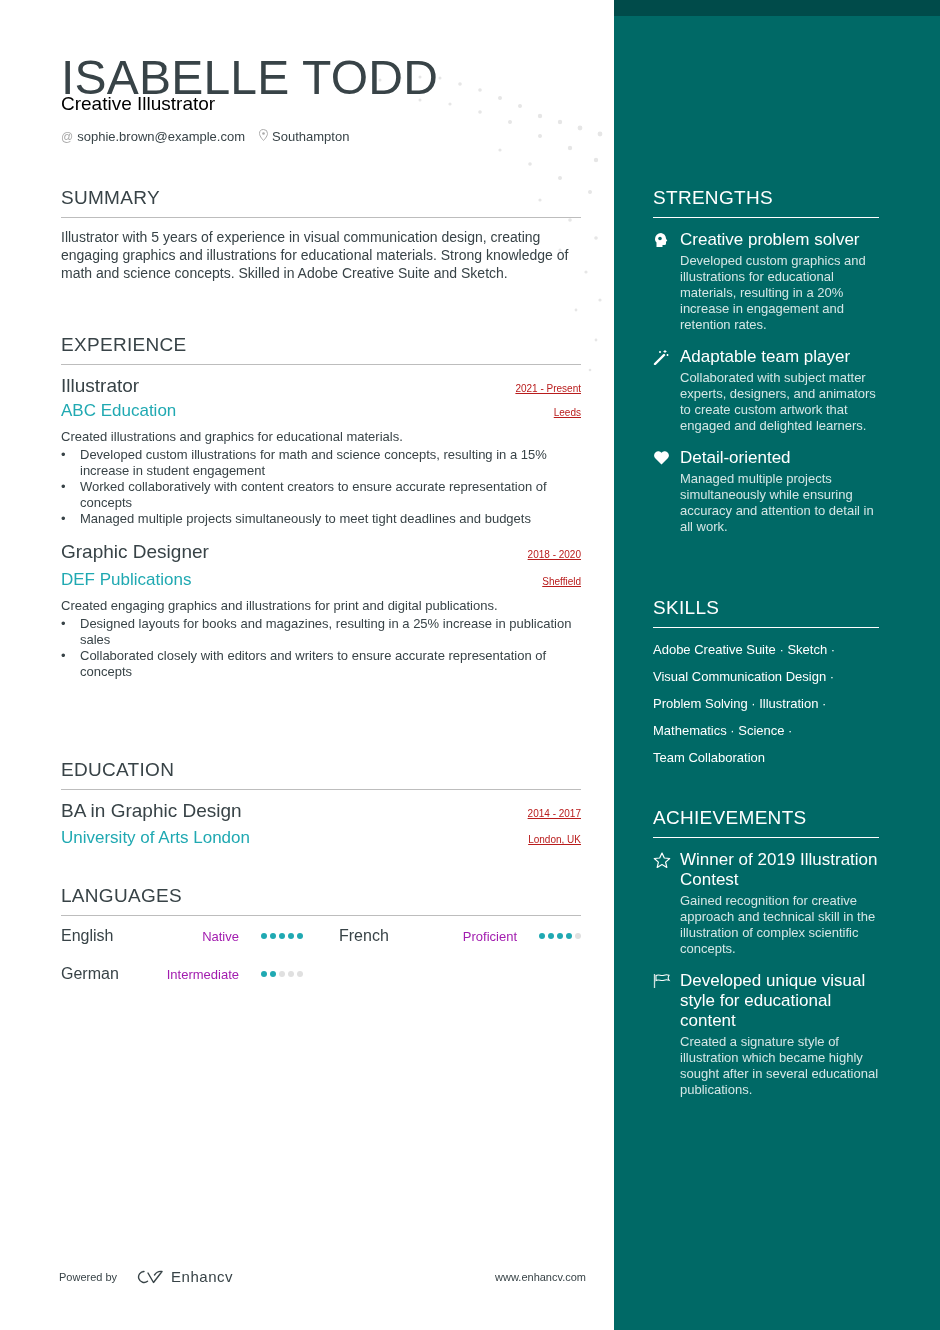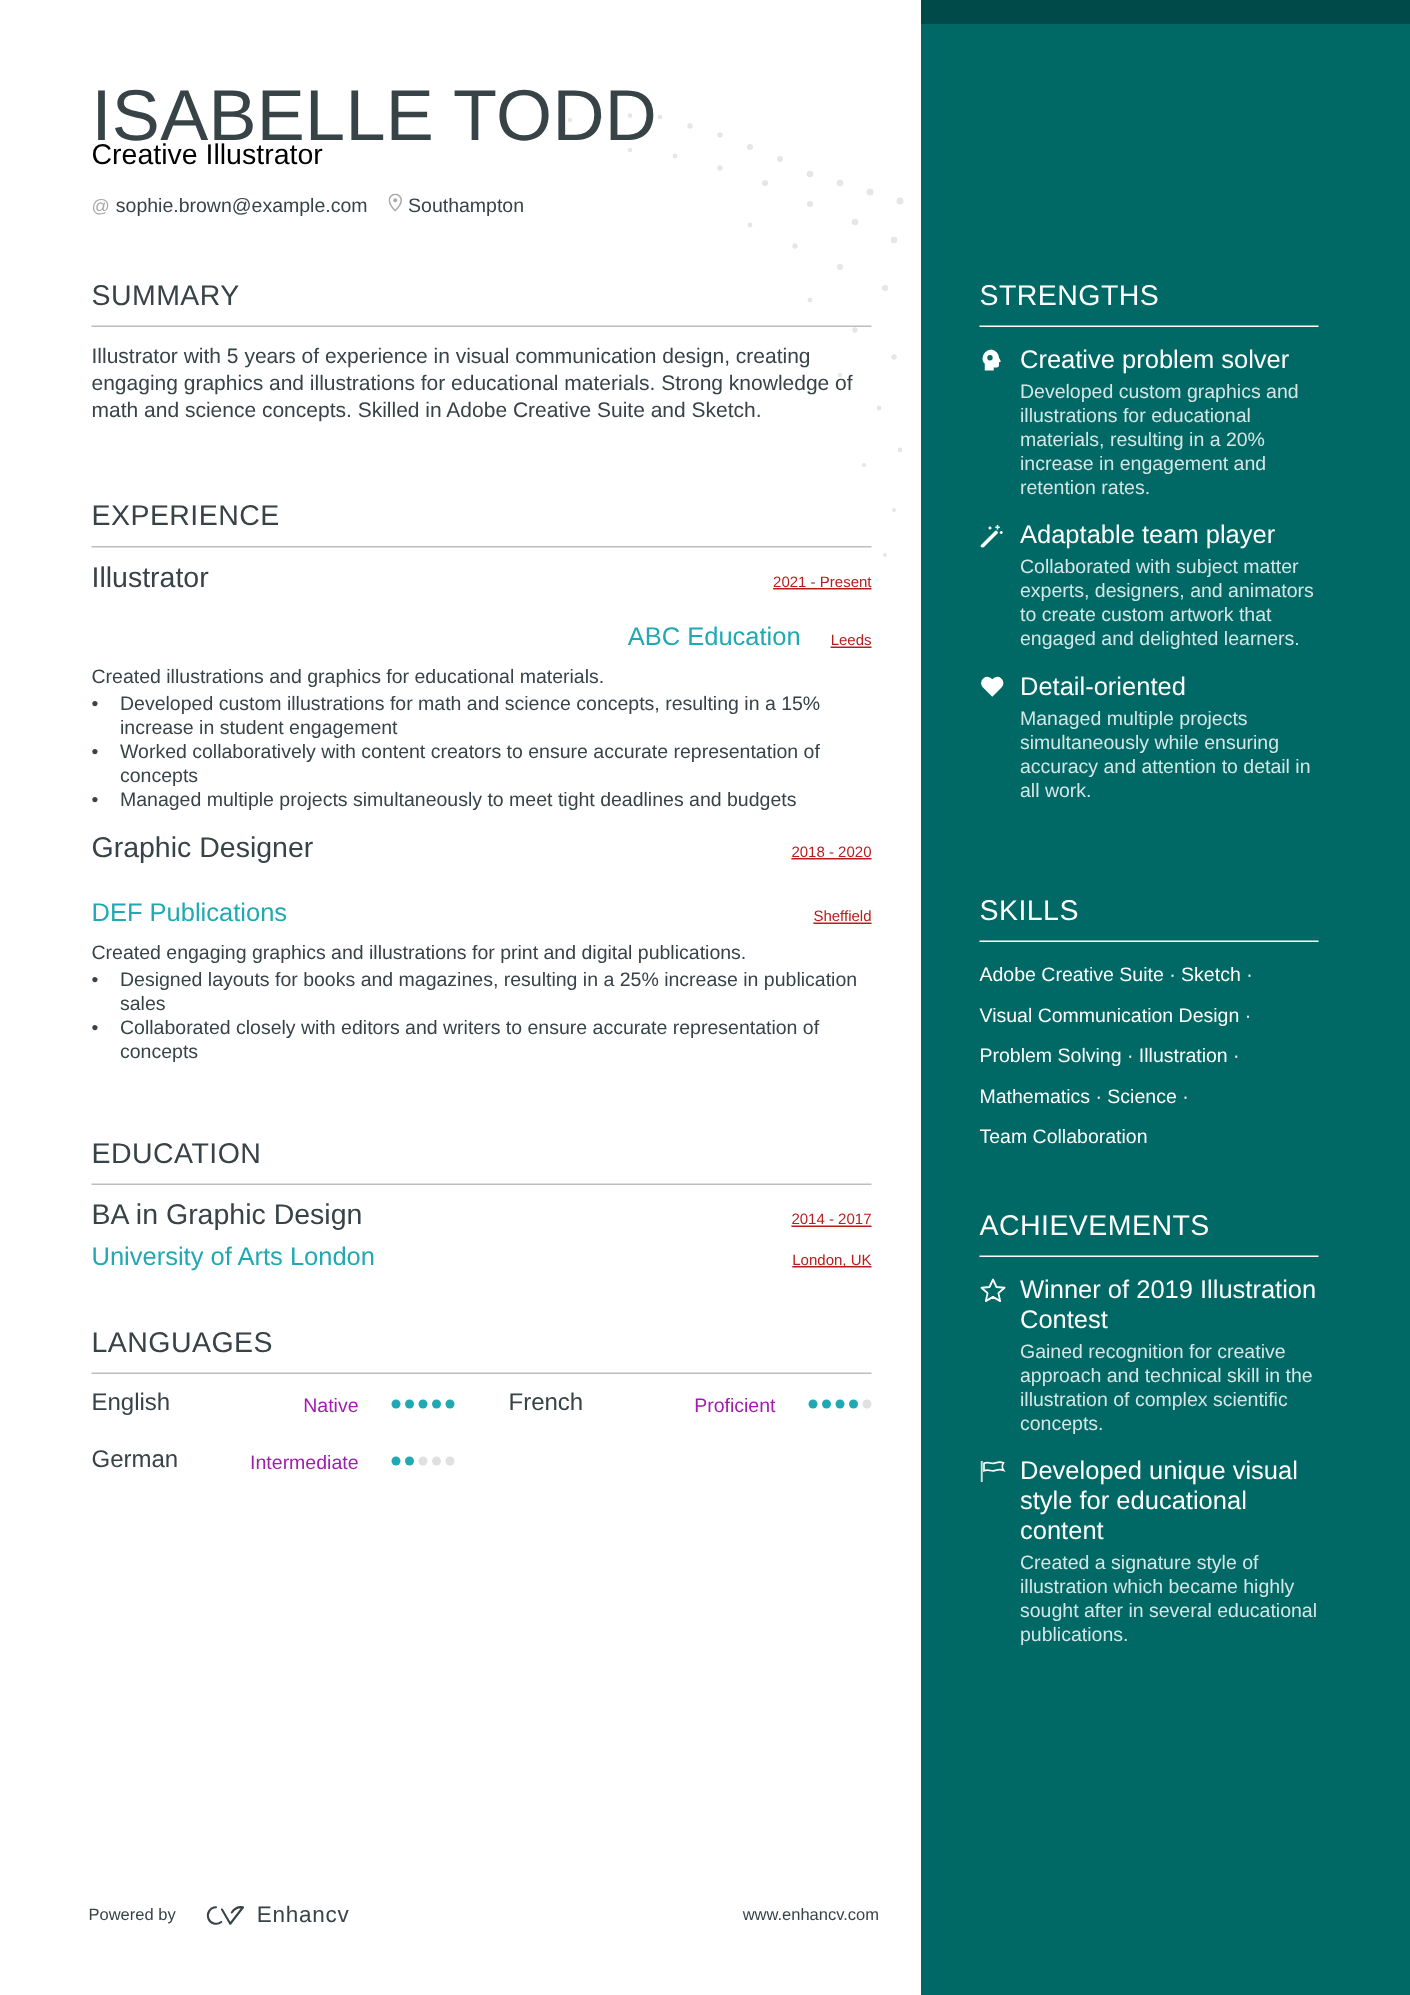--- a/index.html
+++ b/index.html
@@ -126,38 +126,38 @@
 </div>
 
 <div class="section" style="top:334px;">
   <div class="sec-title">EXPERIENCE</div>
 
   <div class="job">
     <div class="job-row">
       <span class="job-title">Illustrator</span>
       <span class="job-meta">2021 - Present</span>
     </div>
-    <div class="job-row" style="margin-top:18px;justify-content:flex-end;">
+    <div class="job-row" style="margin-top:4px;">
       <span class="job-company">ABC Education</span>
       <span class="job-meta">Leeds</span>
     </div>
     <div class="job-desc">Created illustrations and graphics for educational materials.</div>
     <ul class="bullets">
       <li>Developed custom illustrations for math and science concepts, resulting in a 15% increase in student engagement</li>
       <li>Worked collaboratively with content creators to ensure accurate representation of concepts</li>
       <li>Managed multiple projects simultaneously to meet tight deadlines and budgets</li>
     </ul>
   </div>
 
   <div class="job" style="margin-top:14px;">
     <div class="job-row">
       <span class="job-title">Graphic Designer</span>
       <span class="job-meta">2018 - 2020</span>
     </div>
-    <div class="job-row" style="margin-top:22px;">
+    <div class="job-row" style="margin-top:7px;">
       <span class="job-company">DEF Publications</span>
       <span class="job-meta">Sheffield</span>
     </div>
     <div class="job-desc">Created engaging graphics and illustrations for print and digital publications.</div>
     <ul class="bullets">
       <li>Designed layouts for books and magazines, resulting in a 25% increase in publication sales</li>
       <li>Collaborated closely with editors and writers to ensure accurate representation of concepts</li>
     </ul>
   </div>
 </div>

